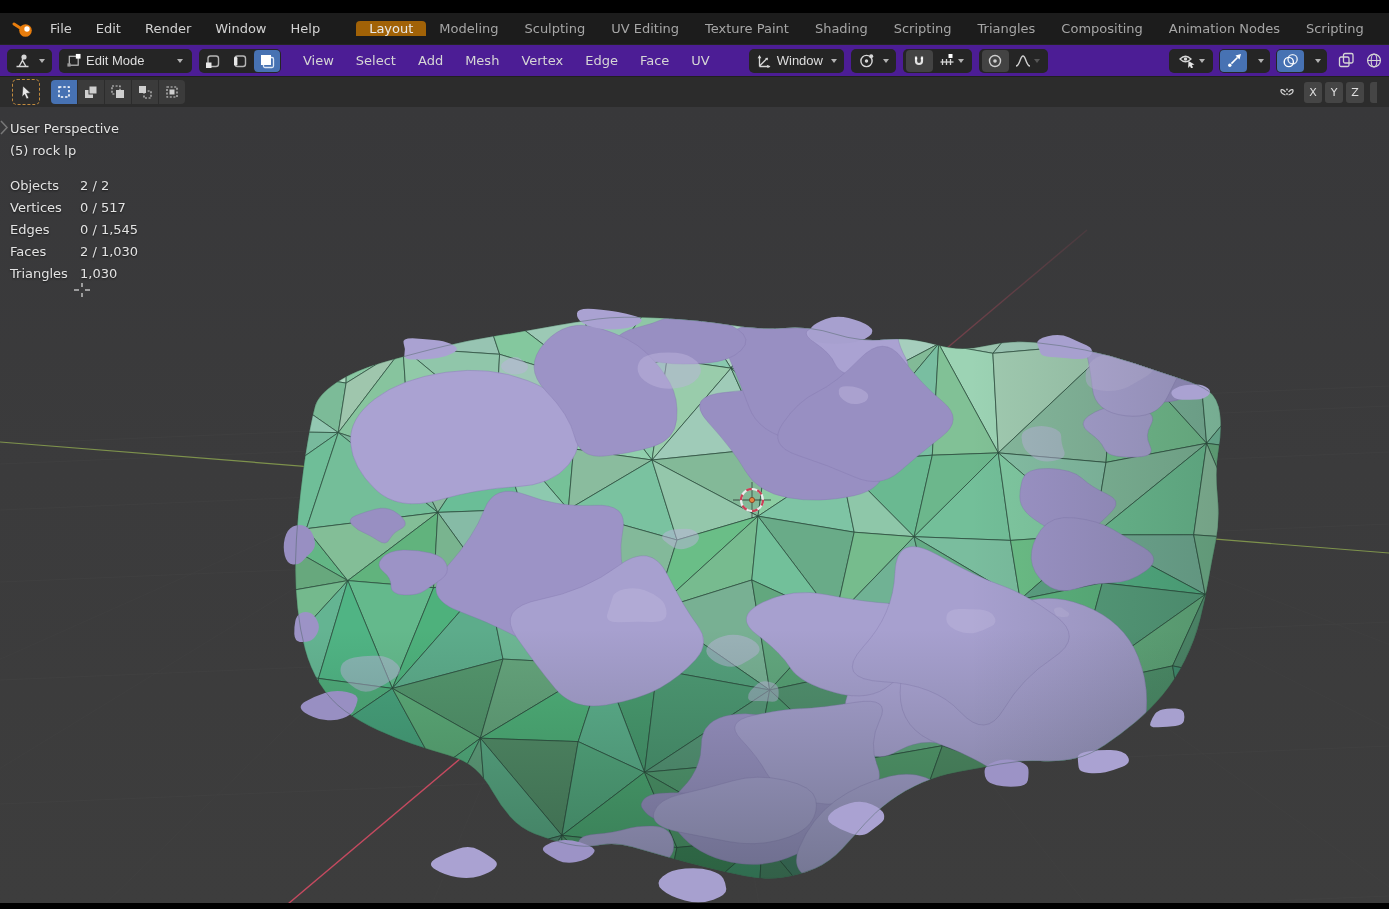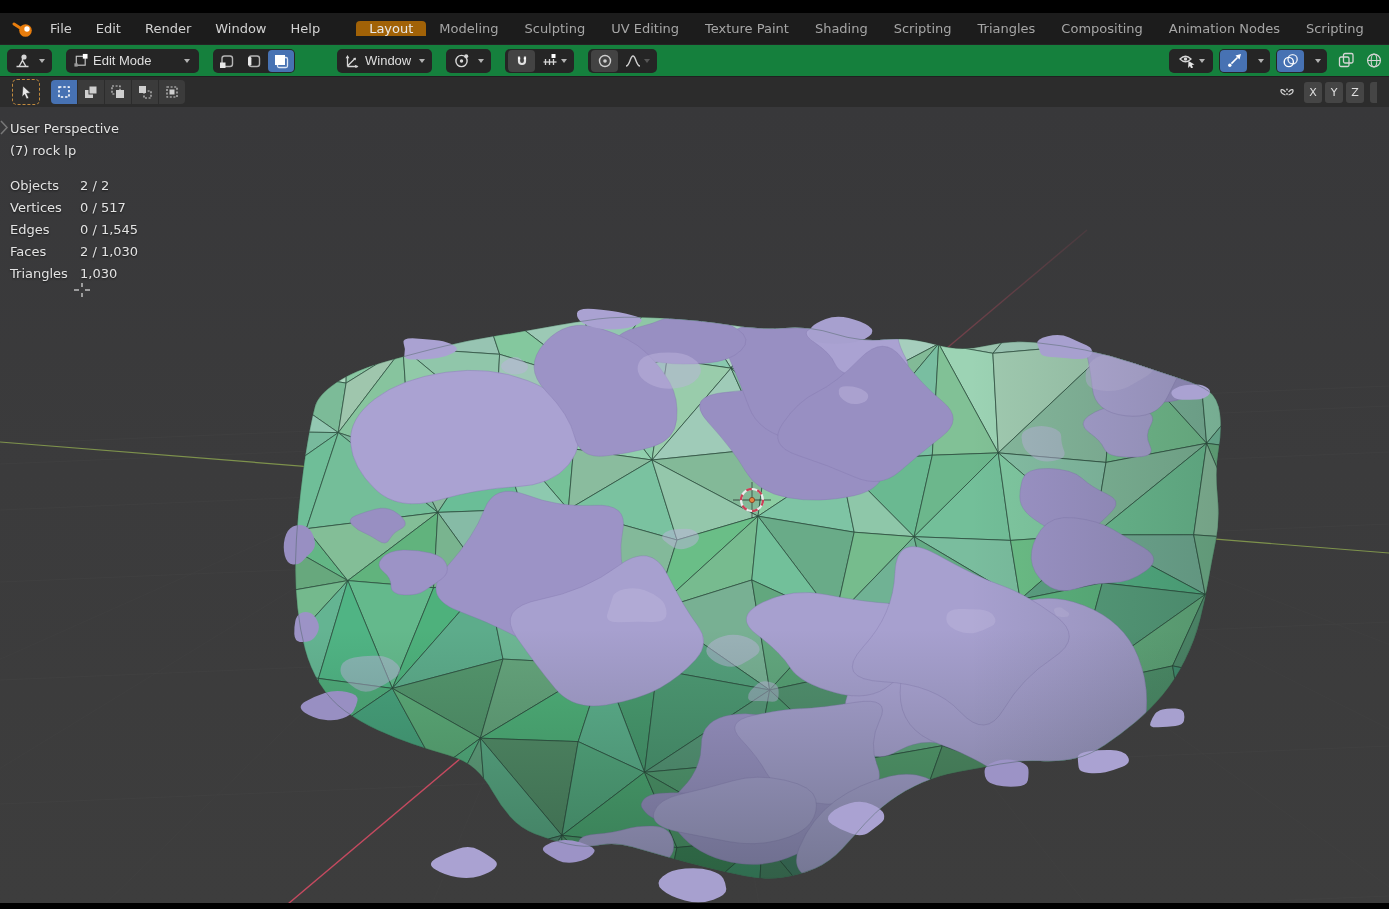--- a/index.html
+++ b/index.html
@@ -8,22 +8,22 @@
   .topstrip{height:13px;background:#000}
   
   .menubar{height:31px;background:#1c1c1c;display:flex;align-items:center;padding-left:8px;
     font-size:13px;color:#d2d2d2}
   .logo{display:flex;align-items:center;padding:0 4px}
   .menu{display:flex;align-items:center;padding:0 12px;cursor:default}
   .tabs{display:flex;margin-left:24px;align-items:stretch;color:#a6a6a6}
   .tab{display:flex;align-items:center;padding:0 13px;white-space:nowrap}
   .tab.active{background:#a16207;color:#e9e9e9;border-radius:4px 4px 0 0}
   
-  .vheader{height:32px;background:#15803d;border-top:1px solid #242424;display:flex;
-    align-items:center;padding:0 7px;gap:14px;font-size:13px;color:#dedede}
+  .vheader{height:32px;background:#4c1d95;border-top:1px solid #242424;display:flex;
+    align-items:center;padding:0 7px;gap:7px;font-size:13px;color:#dedede}
   .pill{display:flex;align-items:center;background:#252525;border-radius:5px;height:24px;
     padding:0 7px;gap:5px;border:none;color:#dedede;font-size:13px}
   .chev{width:0;height:0;border-left:3.5px solid transparent;border-right:3.5px solid transparent;
     border-top:4px solid #b3b3b3;margin-left:3px}
   .chev.dim{opacity:.35}
   .selmodes{display:flex;background:#252525;border-radius:5px;height:24px;padding:1px;gap:1px}
   .selmodes button{width:26px;height:22px;background:transparent;border:none;border-radius:4px;
     display:flex;align-items:center;justify-content:center}
   .selmodes button.active{background:#4772b3}
   .hmenus{display:flex;color:#d6d6d6;margin-left:4px}
@@ -131,20 +131,30 @@
       </svg>
     </button>
     <button class="active">
       <svg width="16" height="16" viewBox="0 0 16 16">
         <rect x="4.5" y="4.5" width="10" height="10" rx="1.5" fill="none" stroke="#dce6f5" stroke-width="1.3"></rect>
         <rect x="2" y="2" width="10" height="10" fill="#fff"></rect>
       </svg>
     </button>
   </div>
 
+  <nav class="hmenus">
+    <span>View</span>
+    <span>Select</span>
+    <span>Add</span>
+    <span>Mesh</span>
+    <span>Vertex</span>
+    <span>Edge</span>
+    <span>Face</span>
+    <span>UV</span>
+  </nav>
 
   <span class="gap"></span>
 
   <button class="pill">
     <svg width="16" height="16" viewBox="0 0 16 16">
       <path d="M3.5,13.5 V4 M3.5,13.5 H13.5 M3.5,13 L11,5.5" stroke="#d6d6d6" stroke-width="1.3" fill="none"></path>
       <path d="M1.6,5.2 L3.5,2 L5.4,5.2 Z M10.8,11.7 L14.5,13.5 L11.5,15 Z M9,5 L12,4.7 L11.6,7.6 Z" fill="#d6d6d6"></path>
     </svg>
     <span>Window</span>
     <span class="chev"></span>
@@ -608,21 +618,21 @@
         <line x1="74" y1="183" x2="79" y2="183"></line>
         <line x1="85" y1="183" x2="90" y2="183"></line>
         <line x1="82" y1="176" x2="82" y2="180"></line>
         <line x1="82" y1="186" x2="82" y2="190"></line>
       </g>
       <polyline points="1,14 7,20.5 1,27" fill="none" stroke="#9a9a9a" stroke-width="1.5" opacity=".65"></polyline>
     </svg>
 
   <div class="overlay">
     <div>User Perspective</div>
-    <div>(7) rock lp</div>
+    <div>(5) rock lp</div>
     <div class="spacer"></div>
     <div class="statrow">
       <span class="lab">Objects</span>
       <span>2 / 2</span>
     </div>
     <div class="statrow">
       <span class="lab">Vertices</span>
       <span>0 / 517</span>
     </div>
     <div class="statrow">

